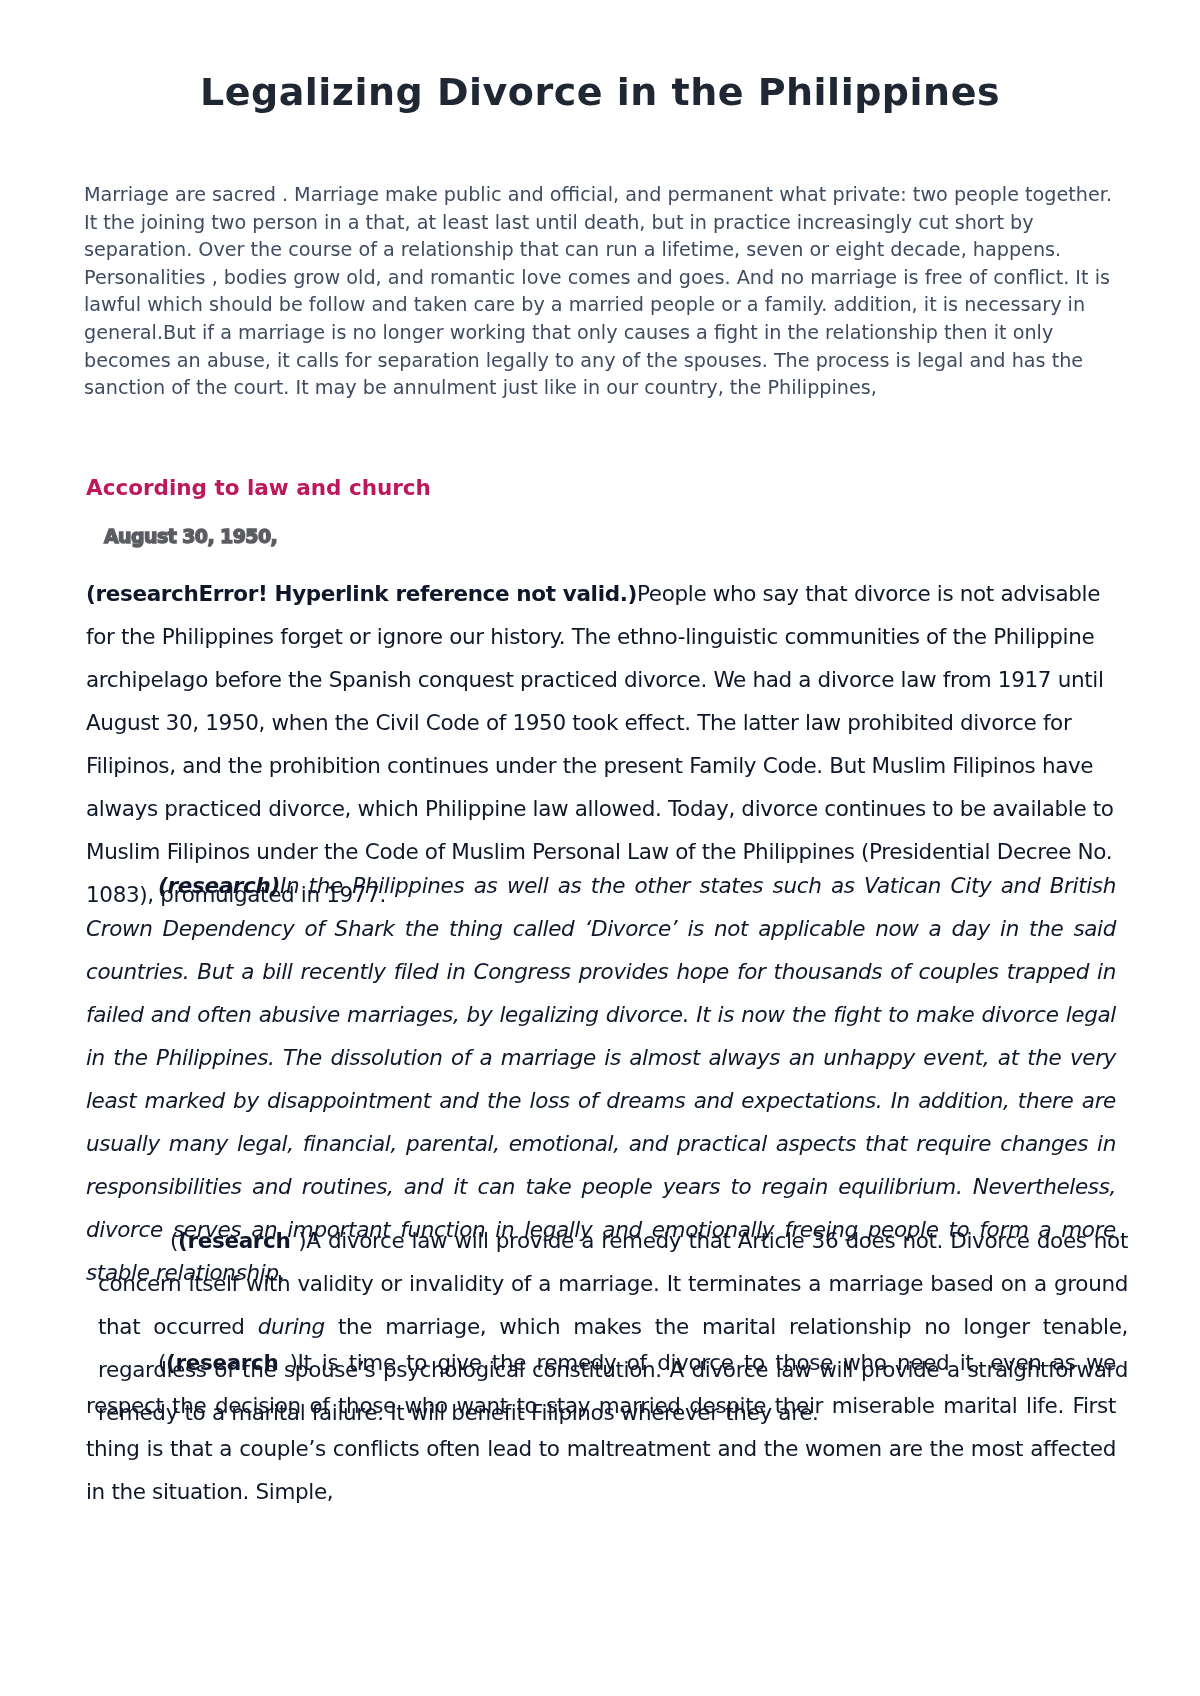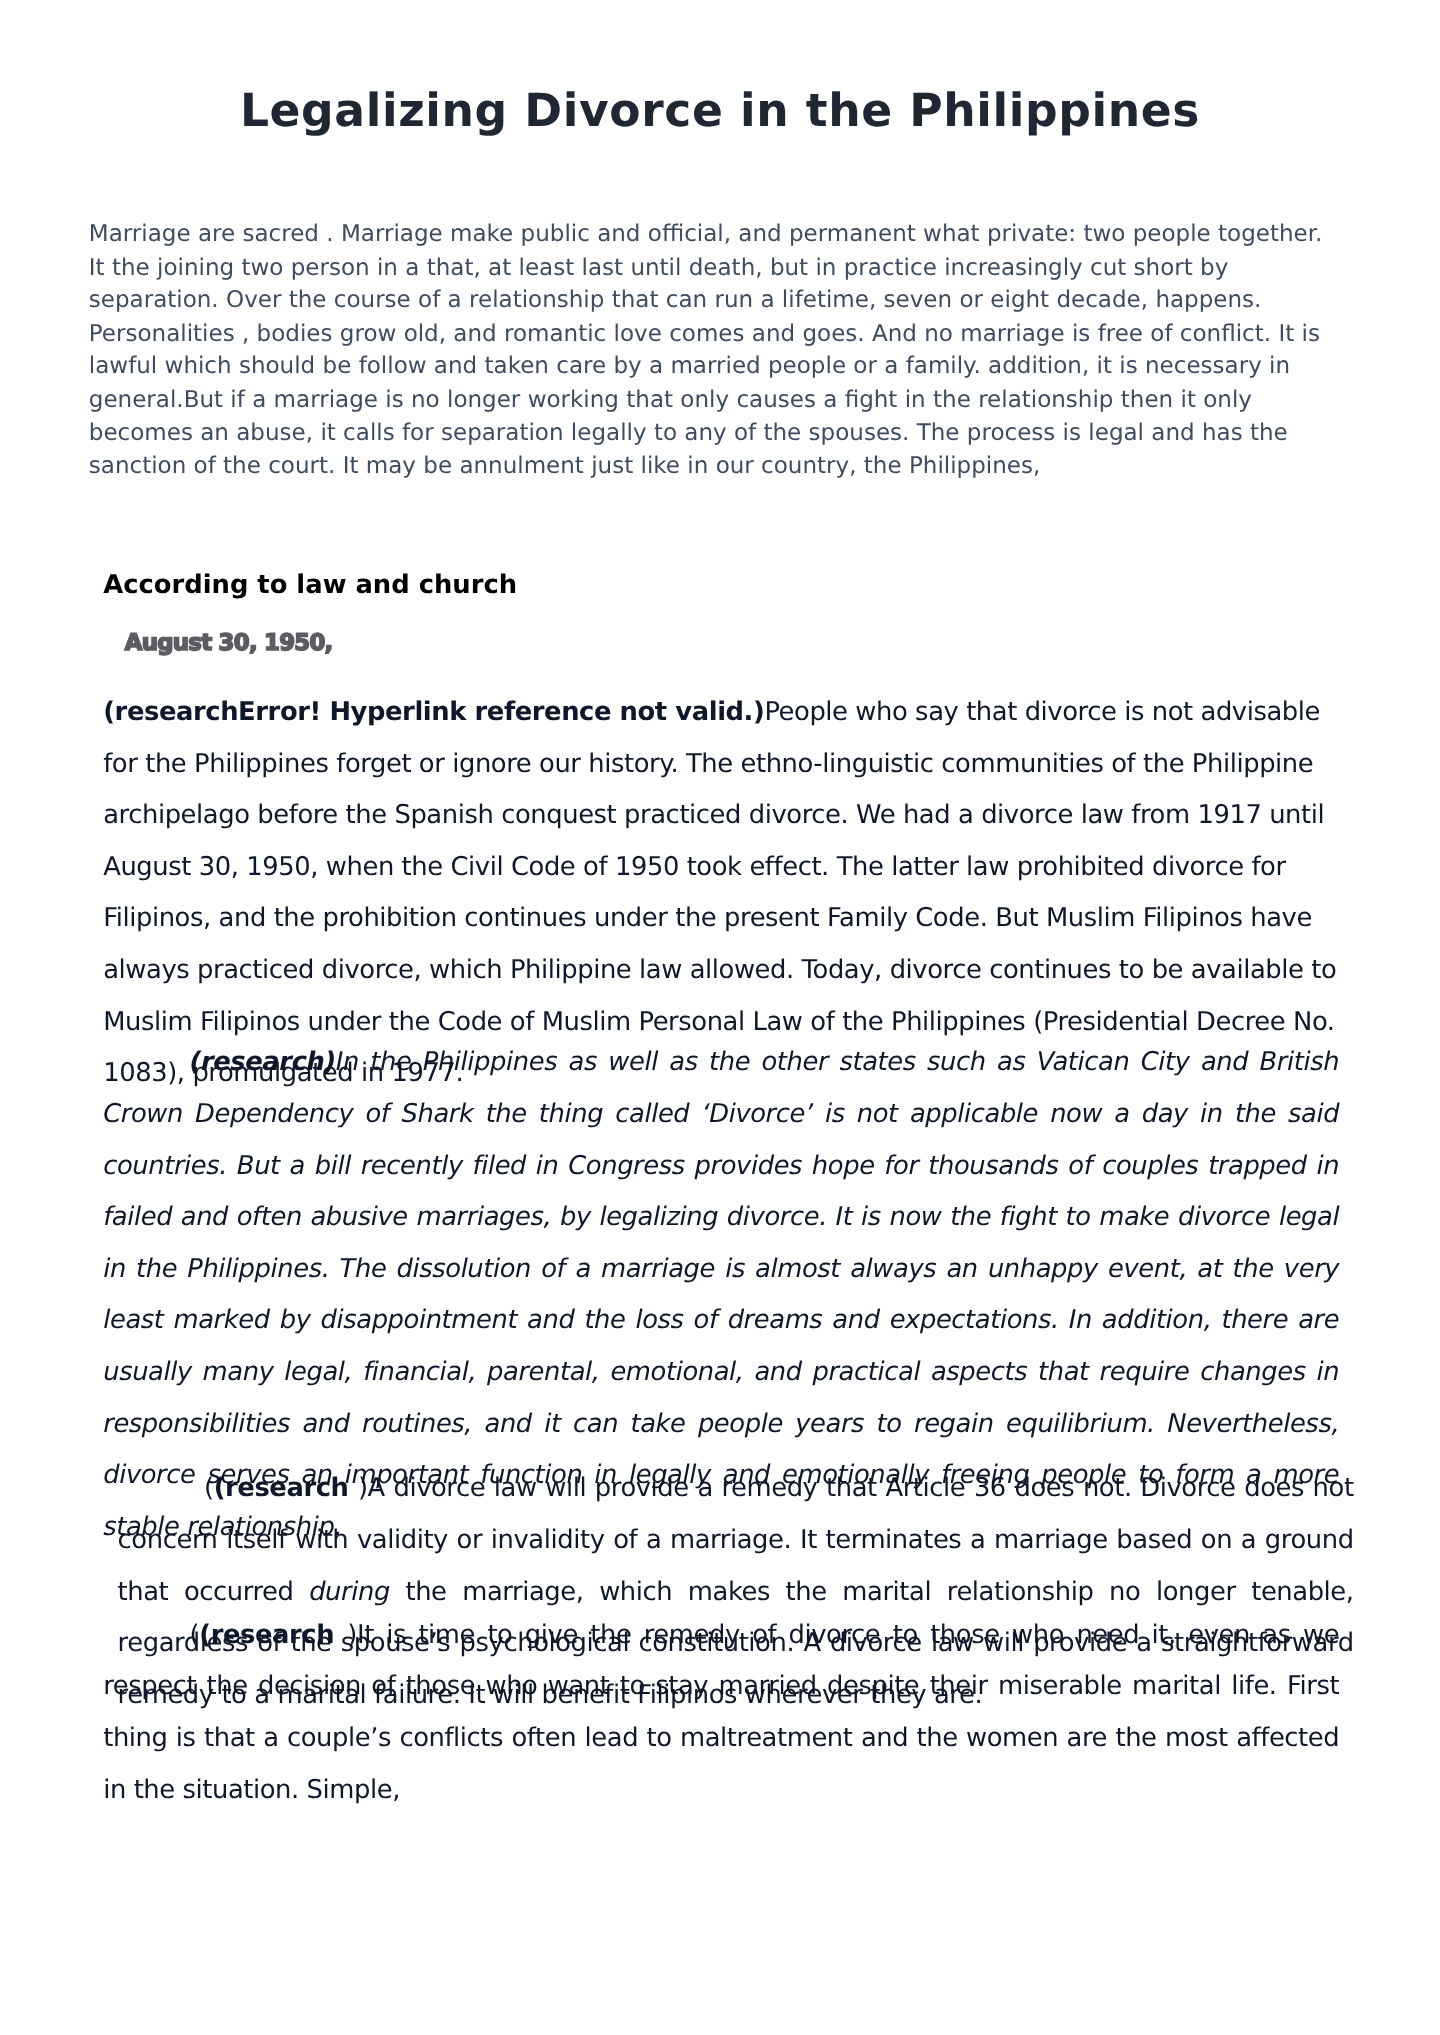--- a/index.html
+++ b/index.html
@@ -28,38 +28,38 @@
       text-align: center;
       font-family: "DejaVu Sans", sans-serif;
       font-weight: bold;
       font-size: 38px;
       color: #1f2733;
       letter-spacing: 0.5px;
       margin: 0;
     }
     .intro {
       position: absolute;
-      left: 74px;
+      left: 84px;
       top: 181px;
       width: 1030px;
       font-family: "DejaVu Sans", sans-serif;
       font-size: 19.2px;
       line-height: 27.6px;
       color: #3e4b60;
       margin: 0;
       word-spacing: 0px;
     }
     .section-heading {
       position: absolute;
       left: 86px;
       top: 475px;
       font-family: "DejaVu Sans", sans-serif;
       font-weight: bold;
       font-size: 21.5px;
-      color: #000000;
+      color: #be185d;
       margin: 0;
     }
     .date-line {
       position: absolute;
       left: 104px;
       top: 525px;
       font-family: "DejaVu Sans", sans-serif;
       font-weight: 900;
       font-size: 19px;
       color: #5b5d62;

